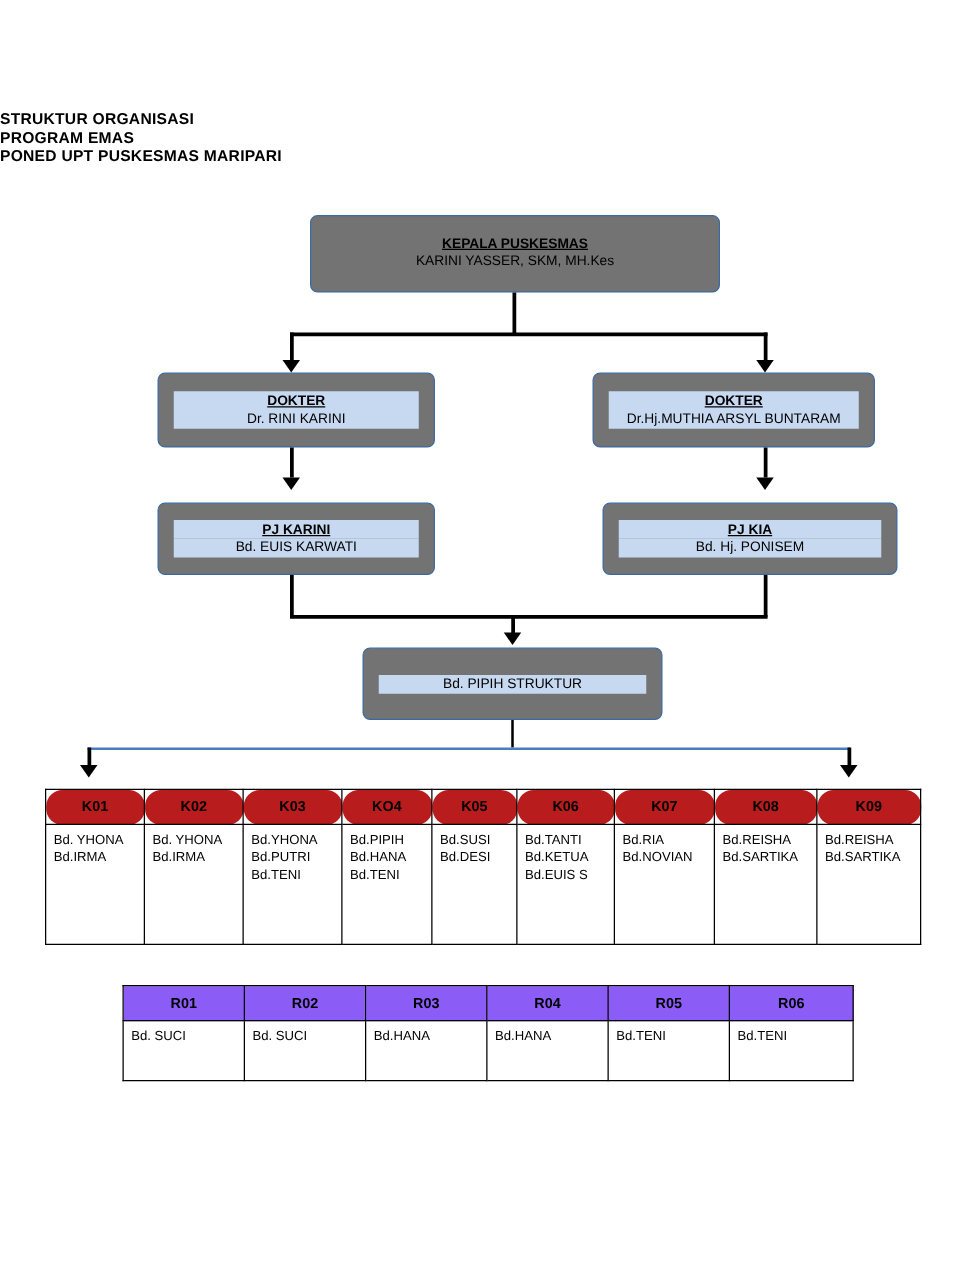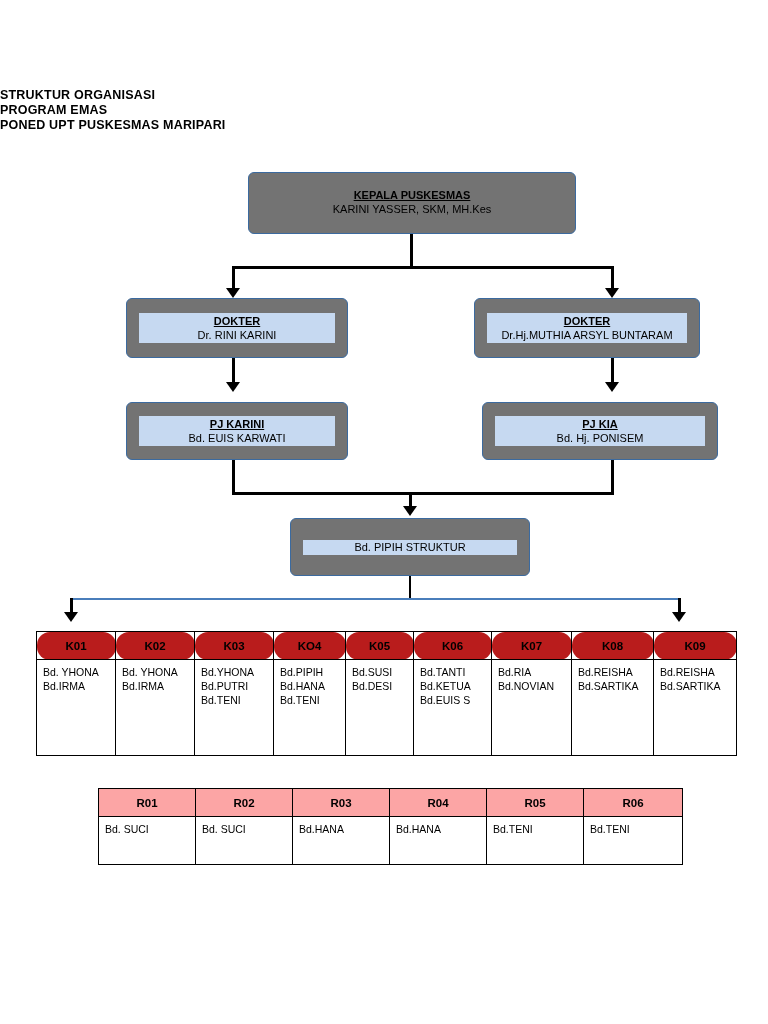--- a/index.html
+++ b/index.html
@@ -133,21 +133,21 @@
     font-size: 10.5px;
     text-align: left;
     padding: 5px 6px 4px 6px;
     line-height: 14px;
   }
   #k-table { left: 36px; top: 631px; width: 700px; }
   #k-table th { background: #b91c1c; border-radius: 13px; }
   #k-table td { height: 86px; }
 
   #r-table { left: 98px; top: 788px; width: 584px; }
-  #r-table th { background: #fca5a5; }
+  #r-table th { background: #8b5cf6; }
   #r-table td { height: 38px; }
 
   .cellline { display: block; }
 </style>
 </head>
 <body>
 
 <div class="title-block">
   <div>STRUKTUR ORGANISASI</div>
   <div>PROGRAM EMAS</div>

